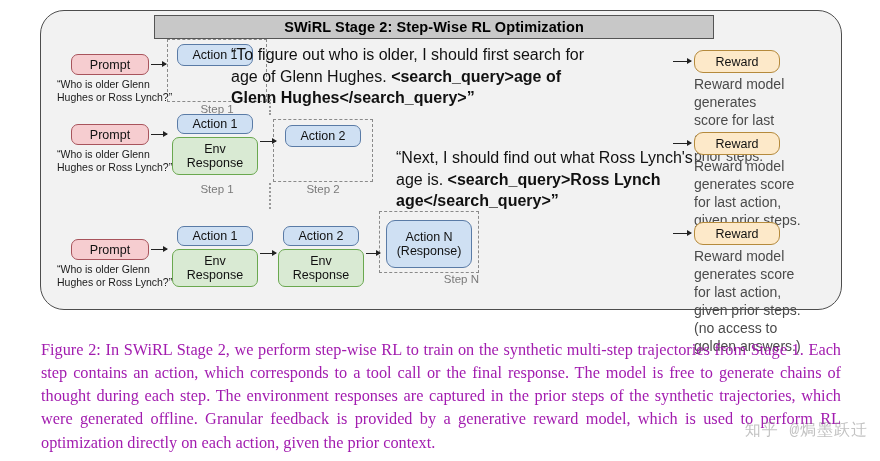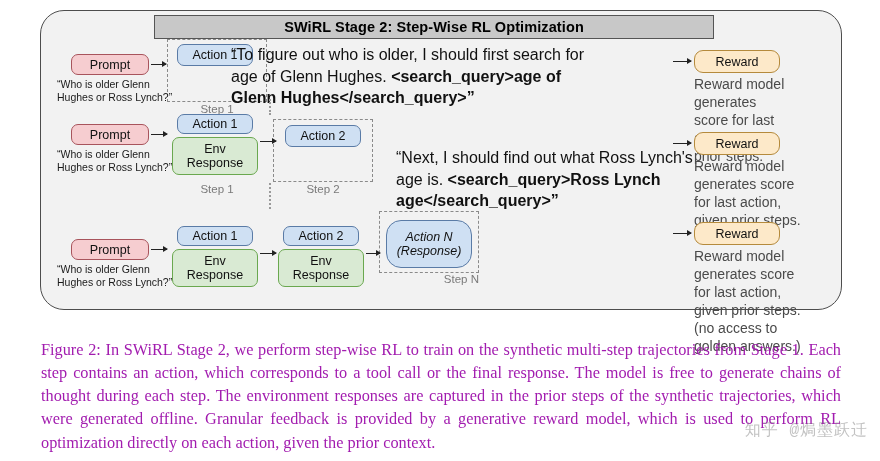--- a/index.html
+++ b/index.html
@@ -47,21 +47,21 @@
     border: 1px solid #555;
     border-radius: 7px;
     font-size: 12.5px;
     color: #111;
     line-height: 1.12;
     white-space: pre-line;
   }
   .n-prompt  { background: #f6cdd0; border-color: #a8545c; }
   .n-action  { background: #cfe0f3; border-color: #5a7ba6; }
   .n-env     { background: #d9ead3; border-color: #6aa84f; }
-  .n-actionN { background: #cfe0f3; border-color: #5a7ba6; border-radius: 15px; font-style: italic; }
+  .n-actionN { background: #cfe0f3; border-color: #5a7ba6; border-radius: 9px; }
   .n-reward  { background: #fde9c9; border-color: #b58a3c; border-radius: 9px; }
 
   
   .step-group {
     position: absolute;
     border: 1px dashed #8a8a8a;
     background: transparent;
   }
   .step-label {
     position: absolute;

